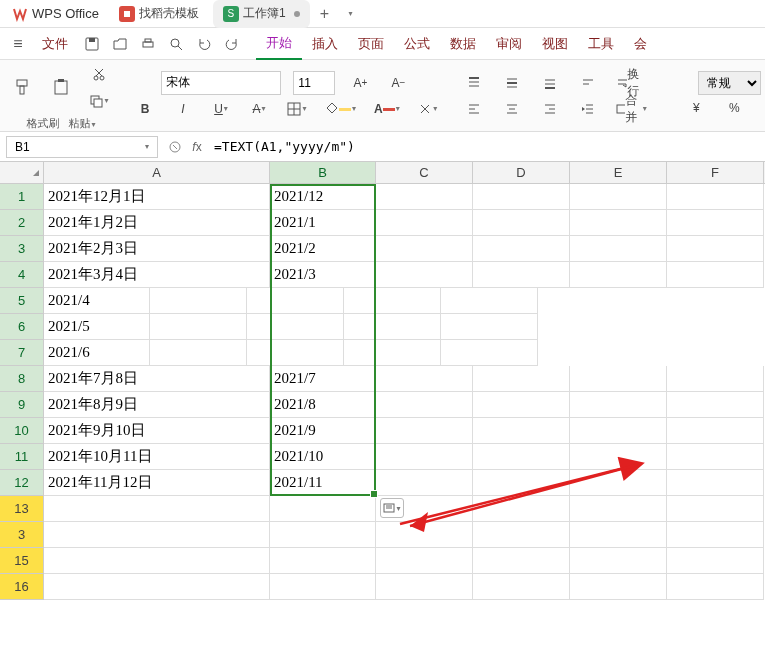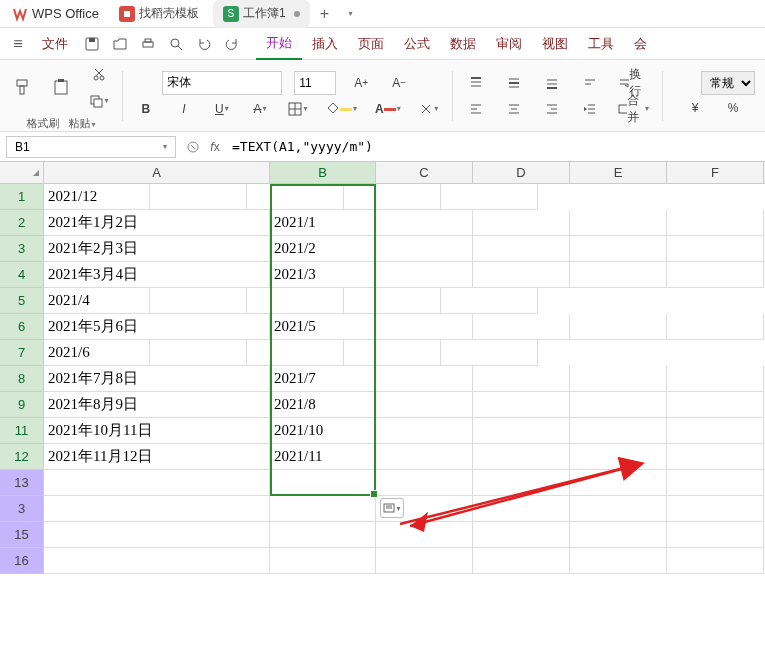--- a/index.html
+++ b/index.html
@@ -28,52 +28,52 @@
 .ribbon-row { display: flex; align-items: center; gap: 12px; }
 .rbtn { min-width: 26px; height: 26px; display: inline-flex; align-items: center; justify-content: center; font-size: 12px; color: #444; cursor: pointer; border-radius:3px; padding:0 3px; }
 .rlabel { font-size: 11px; color: #555; margin-top: 2px; }
 .vsep { width: 1px; height: 50px; background: #ddd; margin: 0 6px; }
 .font-select { width: 120px; height: 24px; border: 1px solid #ccc; font-size: 12px; padding: 0 4px; }
 .size-select { width: 42px; height: 24px; border: 1px solid #ccc; font-size: 12px; padding: 0 4px; }
 .dd { font-size: 8px; color:#777; margin-left:1px; }
 
 
 .formula-bar { height: 30px; display: flex; align-items: center; border-bottom: 1px solid #ccc; }
-.name-box { width: 170px; height: 22px; margin: 0 6px; display: flex; align-items: center; padding: 0 8px; border: 1px solid #ccc; font-size: 12px; justify-content: space-between; }
+.name-box { width: 152px; height: 22px; margin: 0 6px; display: flex; align-items: center; padding: 0 8px; border: 1px solid #ccc; font-size: 12px; justify-content: space-between; }
 .fx-area { display: flex; align-items: center; flex: 1; }
 .fx-btn { width: 22px; height: 22px; display: inline-flex; align-items: center; justify-content: center; color: #666; font-size: 12px; cursor:pointer; }
 .formula-input { flex: 1; height: 22px; border: none; outline: none; font-size: 13px; font-family: Consolas, monospace; padding: 0 6px; }
 
 
 .grid-wrap { position: relative; }
 .col-headers { display: flex; height: 22px; background: #f3f3f3; border-bottom: 1px solid #ccc; }
 .corner { width: 44px; border-right: 1px solid #ccc; background:#f3f3f3; display:flex; align-items:center; justify-content:flex-end; padding-right:4px; }
 .corner::after { content:''; width:0; height:0; border-left:6px solid transparent; border-bottom:6px solid #888; }
 .col-h { border-right: 1px solid #ccc; display: flex; align-items: center; justify-content: center; font-size: 13px; color: #444; }
 .col-h.sel { background: #d4e8d4; color:#0a6b2a; }
 .grid-body { position: relative; }
 .grid-row { display: flex; height: 26px; }
-.row-h { width: 44px; border-right: 1px solid #ccc; border-bottom: 1px solid #ccc; background: #c4b5fd; display: flex; align-items: center; justify-content: center; font-size: 13px; color: #444; }
+.row-h { width: 44px; border-right: 1px solid #ccc; border-bottom: 1px solid #ccc; background: #fde047; display: flex; align-items: center; justify-content: center; font-size: 13px; color: #444; }
 .row-h.sel { background: #d4e8d4; color:#0a6b2a; }
 .cell { border-right: 1px solid #ddd; border-bottom: 1px solid #ddd; padding: 0 4px; display: flex; align-items: center; font-size: 15px; font-family: "SimSun","宋体",serif; color: #000; overflow:hidden; white-space:nowrap; }
 .col-A { width: 226px; }
 .col-B { width: 106px; }
 .col-C { width: 97px; }
 .col-D { width: 97px; }
 .col-E { width: 97px; }
 .col-F { width: 97px; }
 
 .selection-box { position: absolute; border: 2px solid #2e8b2e; pointer-events: none; left: 270px; top: 0; width: 106px; height: 312px; }
 .selection-box::after { content:''; position:absolute; right:-4px; bottom:-4px; width:6px; height:6px; background:#2e8b2e; border:1px solid #fff; }
 .autofill-btn { position:absolute; left:380px; top:314px; width:24px; height:20px; border:1px solid #bbb; background:#fff; display:flex; align-items:center; justify-content:center; font-size:11px; cursor:pointer; border-radius:3px; }
 
 
 .arrow-svg { position: absolute; left: 380px; top: 270px; pointer-events: none; }
 
-.norm-select { height:24px; border:1px solid #ccc; font-size:12px; padding:0 4px; width:54px;margin-left:28px; }
+.norm-select { height:24px; border:1px solid #ccc; font-size:12px; padding:0 4px; width:63px;margin-left:28px; }
 </style>
 </head>
 <body>
 
 <div class="titlebar">
   <div class="app-logo">
     <svg width="16" height="16">
         <path d="M2 3 L5 13 L8 5 L11 13 L14 3" stroke="#d94b3f" stroke-width="2" fill="none"></path>
       </svg>
     <span>WPS Office</span>
@@ -346,20 +346,21 @@
     <div class="col-h col-B sel">B</div>
     <div class="col-h col-C">C</div>
     <div class="col-h col-D">D</div>
     <div class="col-h col-E">E</div>
     <div class="col-h col-F">F</div>
   </div>
   <div class="grid-body" id="grid-body">
 
     <div class="grid-row">
         <div class="row-h sel">1</div>
+        <div class="cell col-A">2021年12月1日</div>
         <div class="cell col-B">2021/12</div>
         <div class="cell col-C"></div>
         <div class="cell col-D"></div>
         <div class="cell col-E"></div>
         <div class="cell col-F"></div>
       </div>
       <div class="grid-row">
         <div class="row-h sel">2</div>
         <div class="cell col-A">2021年1月2日</div>
         <div class="cell col-B">2021/1</div>
@@ -389,21 +390,20 @@
       <div class="grid-row">
         <div class="row-h sel">5</div>
         <div class="cell col-B">2021/4</div>
         <div class="cell col-C"></div>
         <div class="cell col-D"></div>
         <div class="cell col-E"></div>
         <div class="cell col-F"></div>
       </div>
       <div class="grid-row">
         <div class="row-h sel">6</div>
-        <div class="cell col-A">2021年5月6日</div>
         <div class="cell col-B">2021/5</div>
         <div class="cell col-C"></div>
         <div class="cell col-D"></div>
         <div class="cell col-E"></div>
         <div class="cell col-F"></div>
       </div>
       <div class="grid-row">
         <div class="row-h sel">7</div>
         <div class="cell col-B">2021/6</div>
         <div class="cell col-C"></div>
@@ -417,20 +417,29 @@
         <div class="cell col-B">2021/7</div>
         <div class="cell col-C"></div>
         <div class="cell col-D"></div>
         <div class="cell col-E"></div>
         <div class="cell col-F"></div>
       </div>
       <div class="grid-row">
         <div class="row-h sel">9</div>
         <div class="cell col-A">2021年8月9日</div>
         <div class="cell col-B">2021/8</div>
+        <div class="cell col-C"></div>
+        <div class="cell col-D"></div>
+        <div class="cell col-E"></div>
+        <div class="cell col-F"></div>
+      </div>
+      <div class="grid-row">
+        <div class="row-h sel">10</div>
+        <div class="cell col-A">2021年9月10日</div>
+        <div class="cell col-B">2021/9</div>
         <div class="cell col-C"></div>
         <div class="cell col-D"></div>
         <div class="cell col-E"></div>
         <div class="cell col-F"></div>
       </div>
       <div class="grid-row">
         <div class="row-h sel">11</div>
         <div class="cell col-A">2021年10月11日</div>
         <div class="cell col-B">2021/10</div>
         <div class="cell col-C"></div>

